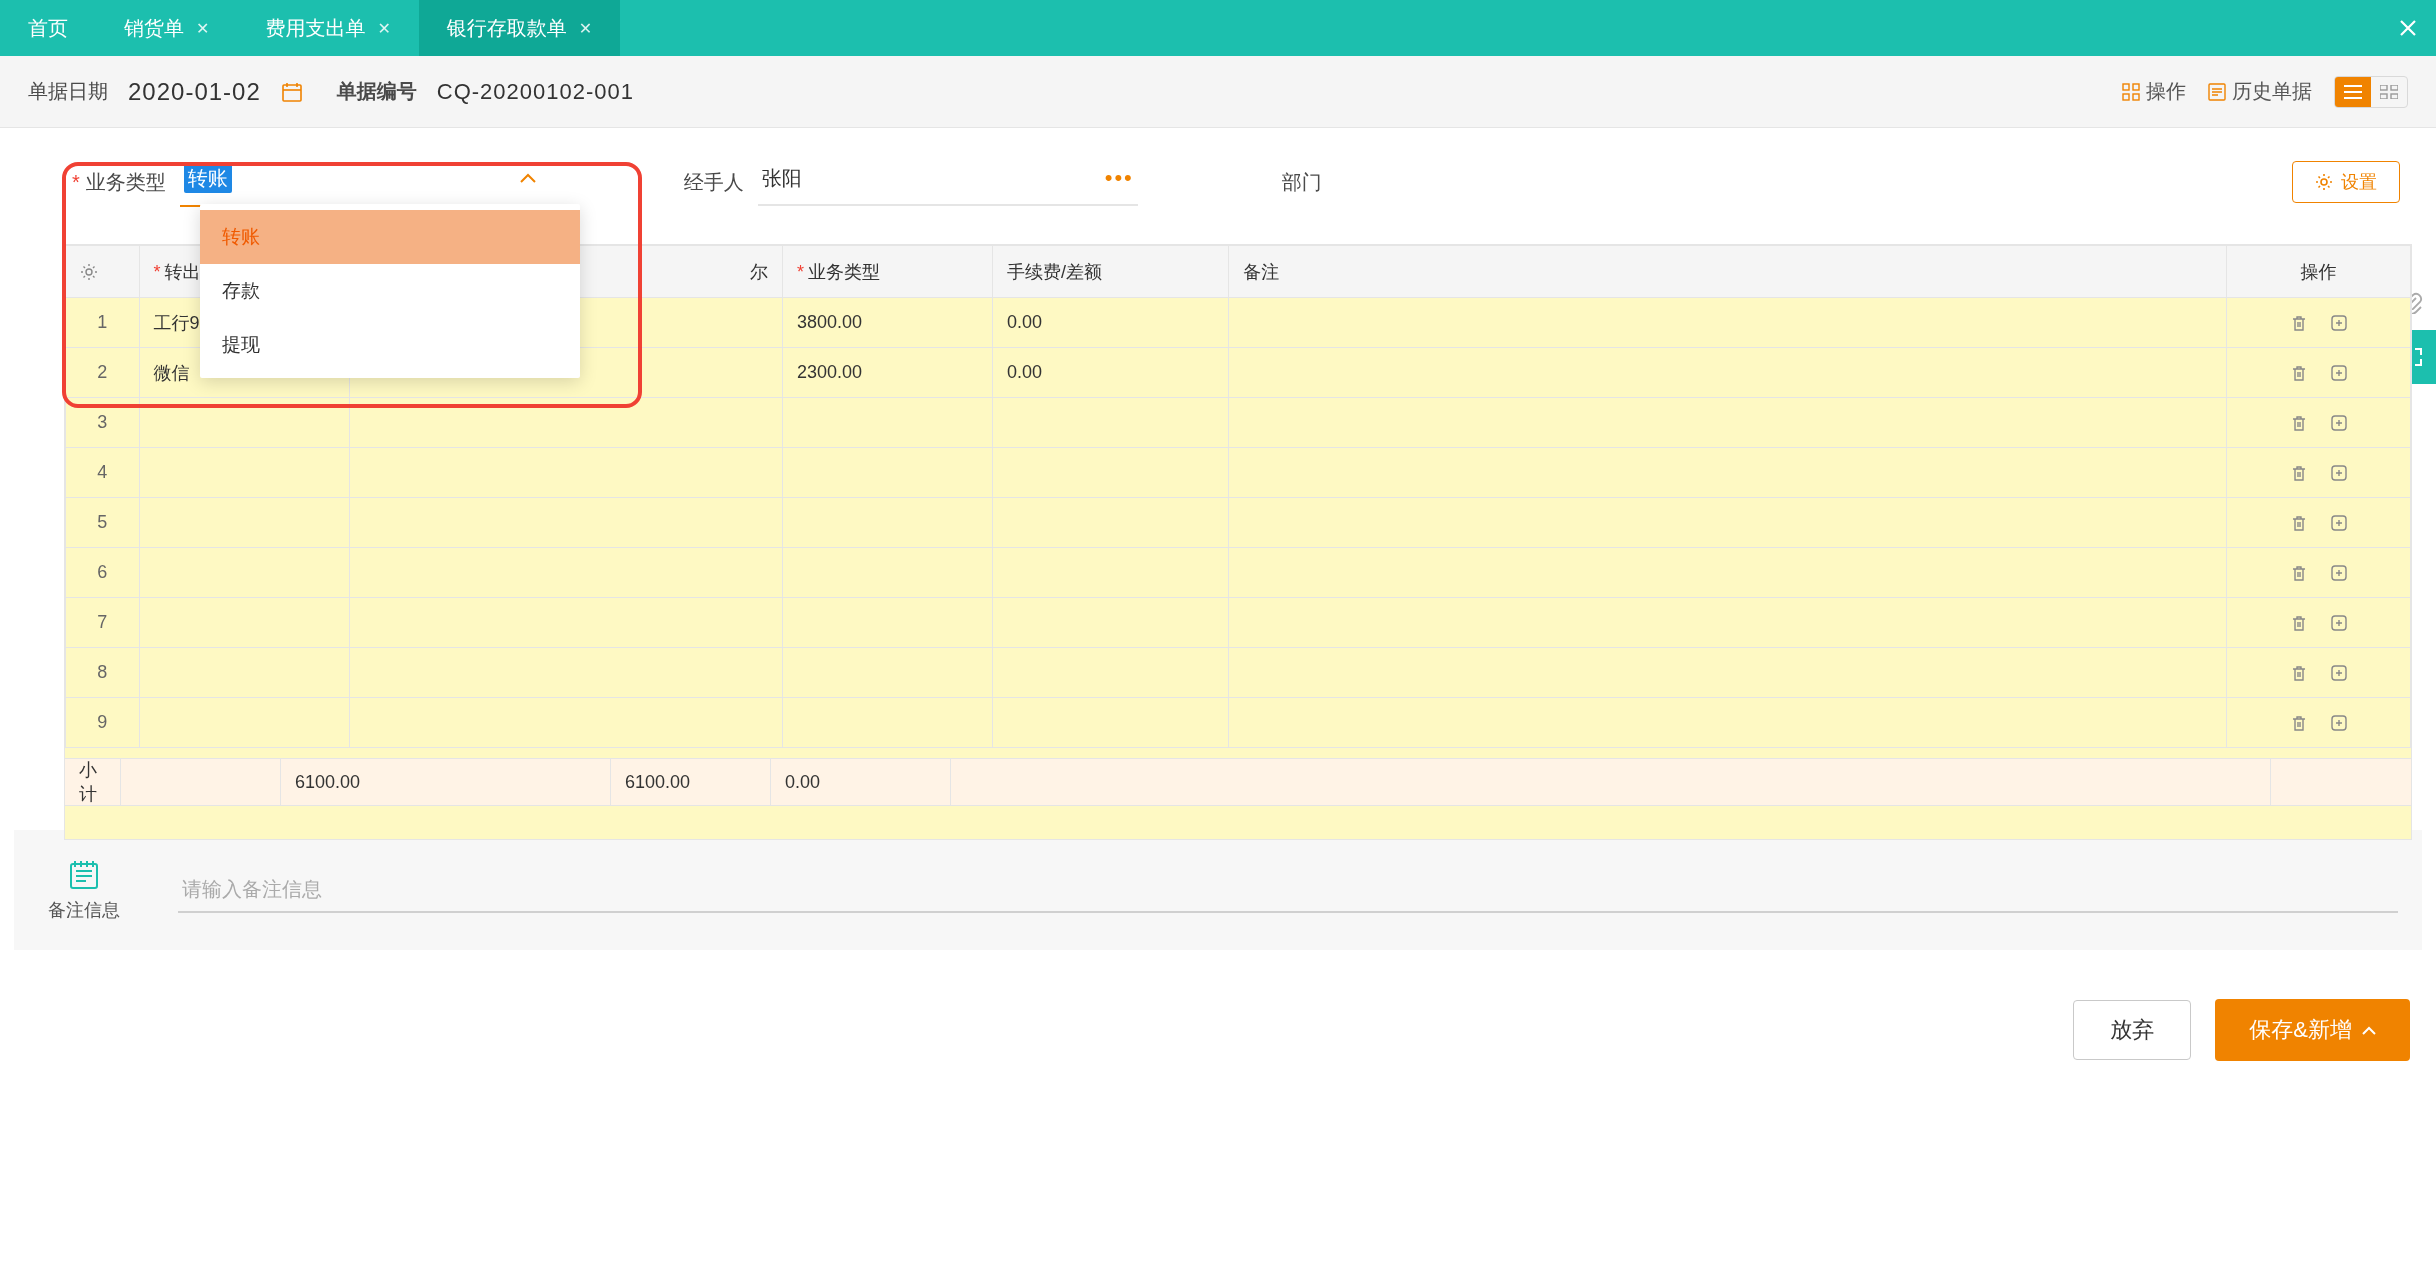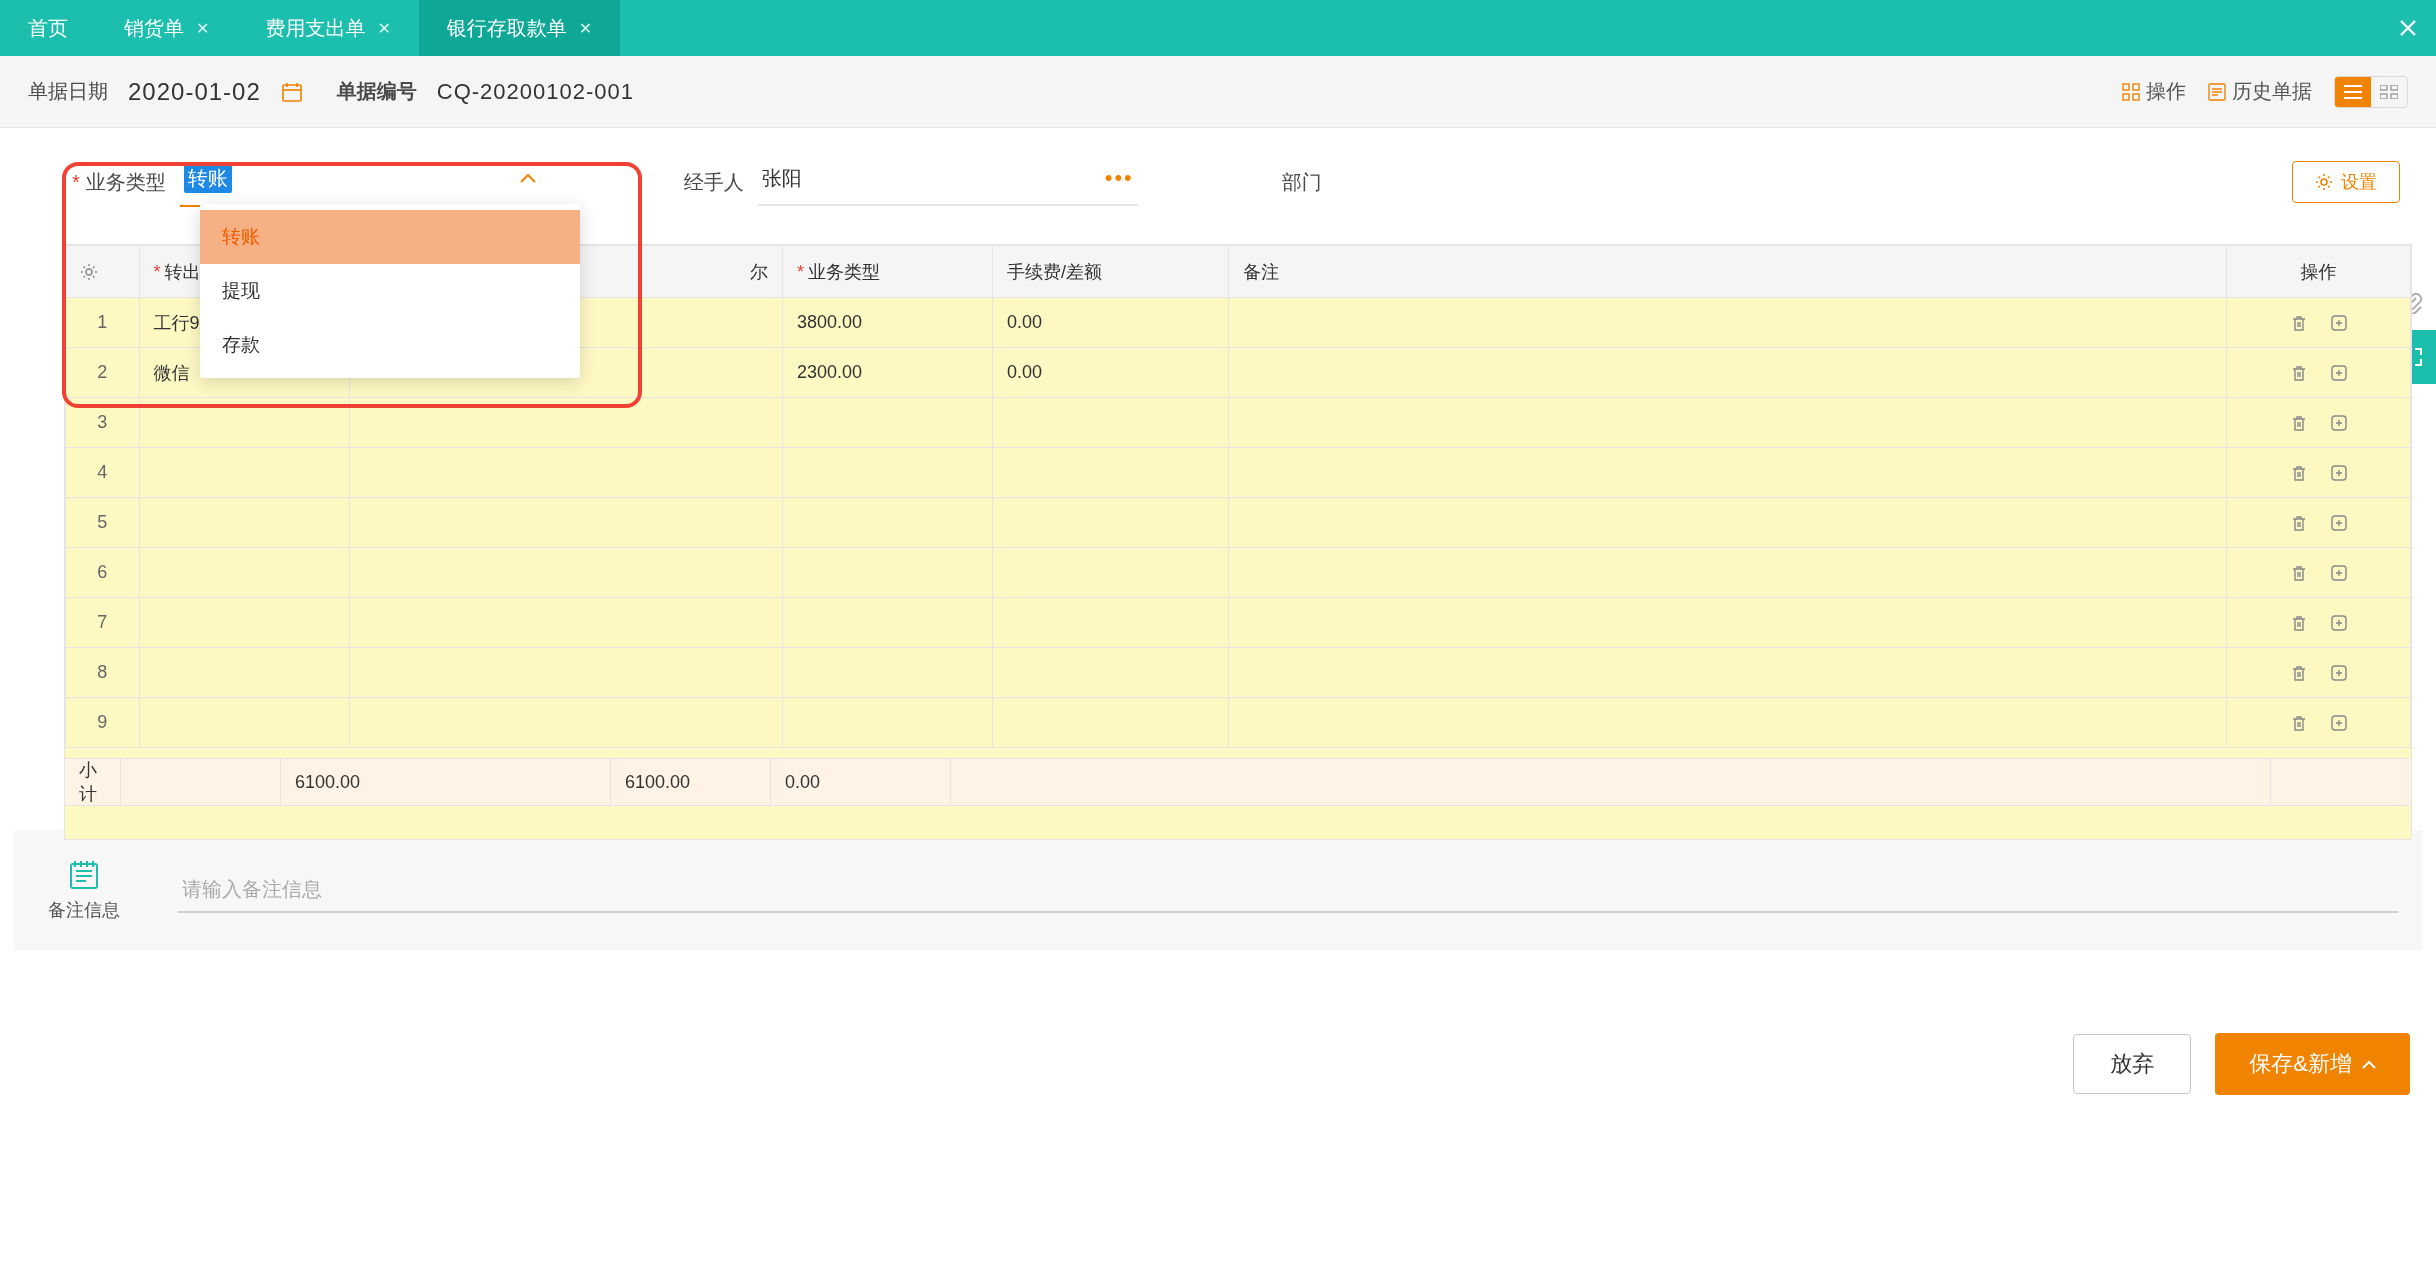--- a/index.html
+++ b/index.html
@@ -67,21 +67,21 @@
 
 
 .remarks { position:absolute; left:14px; right:14px; top:830px; height:120px; background:#f7f7f7; display:flex; }
 .remarks-label { width:140px; display:flex; flex-direction:column; align-items:center; justify-content:center; color:#555; font-size:18px; gap:6px; }
 .remarks-label .ico { color:#1cbfae; }
 .remarks-input-wrap { flex:1; display:flex; align-items:center; padding:0 24px; }
 .remarks-input { width:100%; border:none; border-bottom:2px solid #d0d0d0; background:transparent; font-size:20px; padding:10px 4px; color:#333; outline:none; }
 .remarks-input::placeholder { color:#aaa; }
 
 
-.footer { position:absolute; right:26px; top:1024px; height:80px; display:flex; align-items:center; gap:24px; }
+.footer { position:absolute; right:26px; top:990px; height:80px; display:flex; align-items:center; gap:24px; }
 .btn-ghost { border:1px solid #c9c9c9; background:#fff; color:#333; font-size:22px; padding:14px 36px; border-radius:4px; cursor:pointer; }
 .btn-primary { background:#f08300; color:#fff; border:none; font-size:22px; padding:16px 34px; border-radius:4px; cursor:pointer; display:flex; align-items:center; gap:10px; }
 
 
 .side-tools { position:absolute; right:0; top:276px; width:48px; display:flex; flex-direction:column; }
 .side-tool { width:48px; height:54px; display:flex; align-items:center; justify-content:center; color:#aaa; cursor:pointer; font-size:22px; border-left:1px solid #e5e5e5; }
 .side-tool.active { background:#1cbfae; color:#fff; }
 
 svg { display:block; }
 </style>
@@ -197,22 +197,22 @@
             <path d="M9 1 V3 M9 15 V17 M1 9 H3 M15 9 H17 M3.5 3.5 L5 5 M13 13 L14.5 14.5 M14.5 3.5 L13 5 M5 13 L3.5 14.5" stroke="#f08300" stroke-width="1.6"></path>
           </svg>
       </span>
       <span>设置</span>
     </button>
   </div>
 </div>
 
 <div class="dropdown">
   <div class="opt selected">转账</div>
+  <div class="opt">存款</div>
   <div class="opt">提现</div>
-  <div class="opt">存款</div>
 </div>
 
 <div class="highlight-box"></div>
 
 <div class="table-wrap">
   <table>
     <colgroup>
       <col style="width:56px">
         <col style="width:160px">
         <col style="width:330px">

